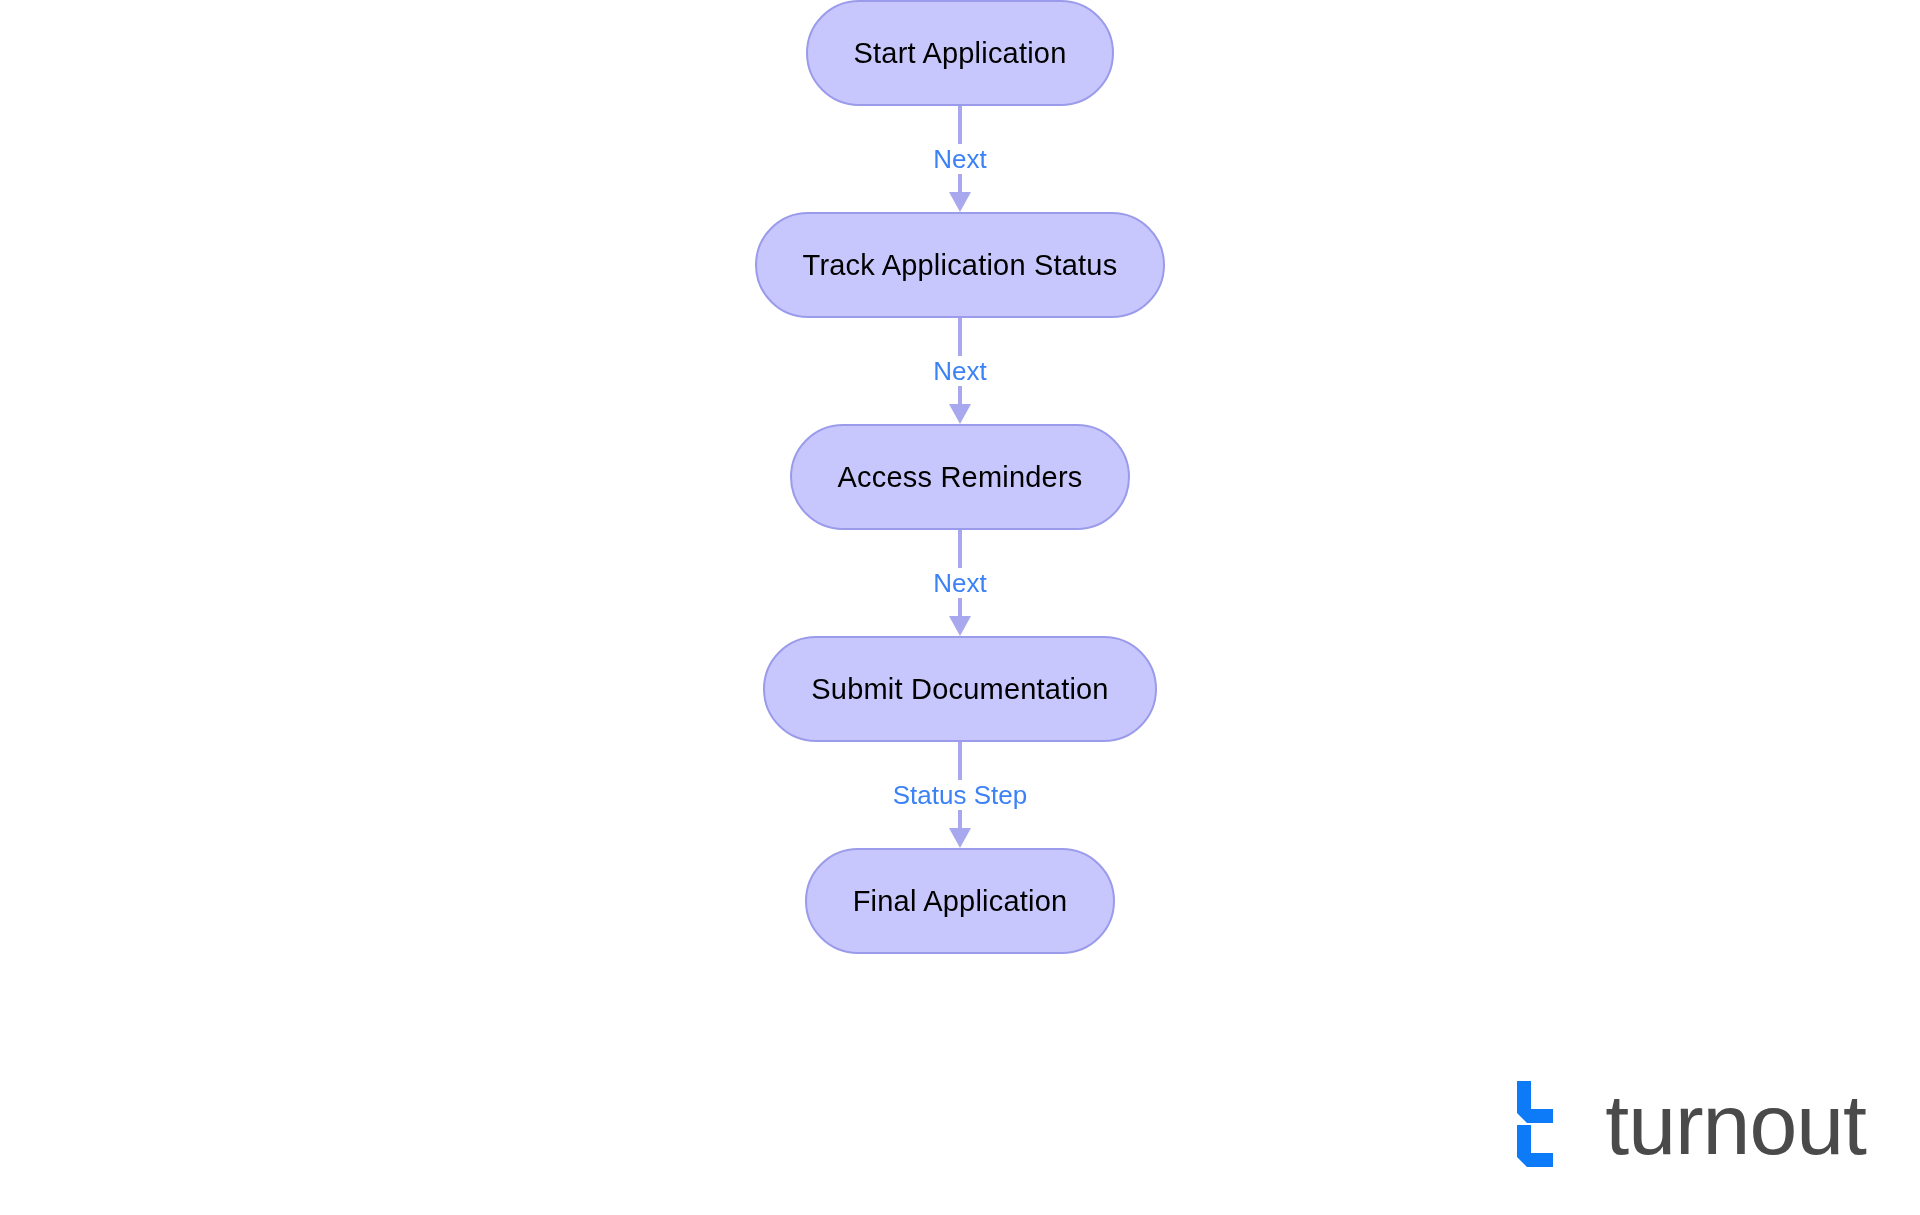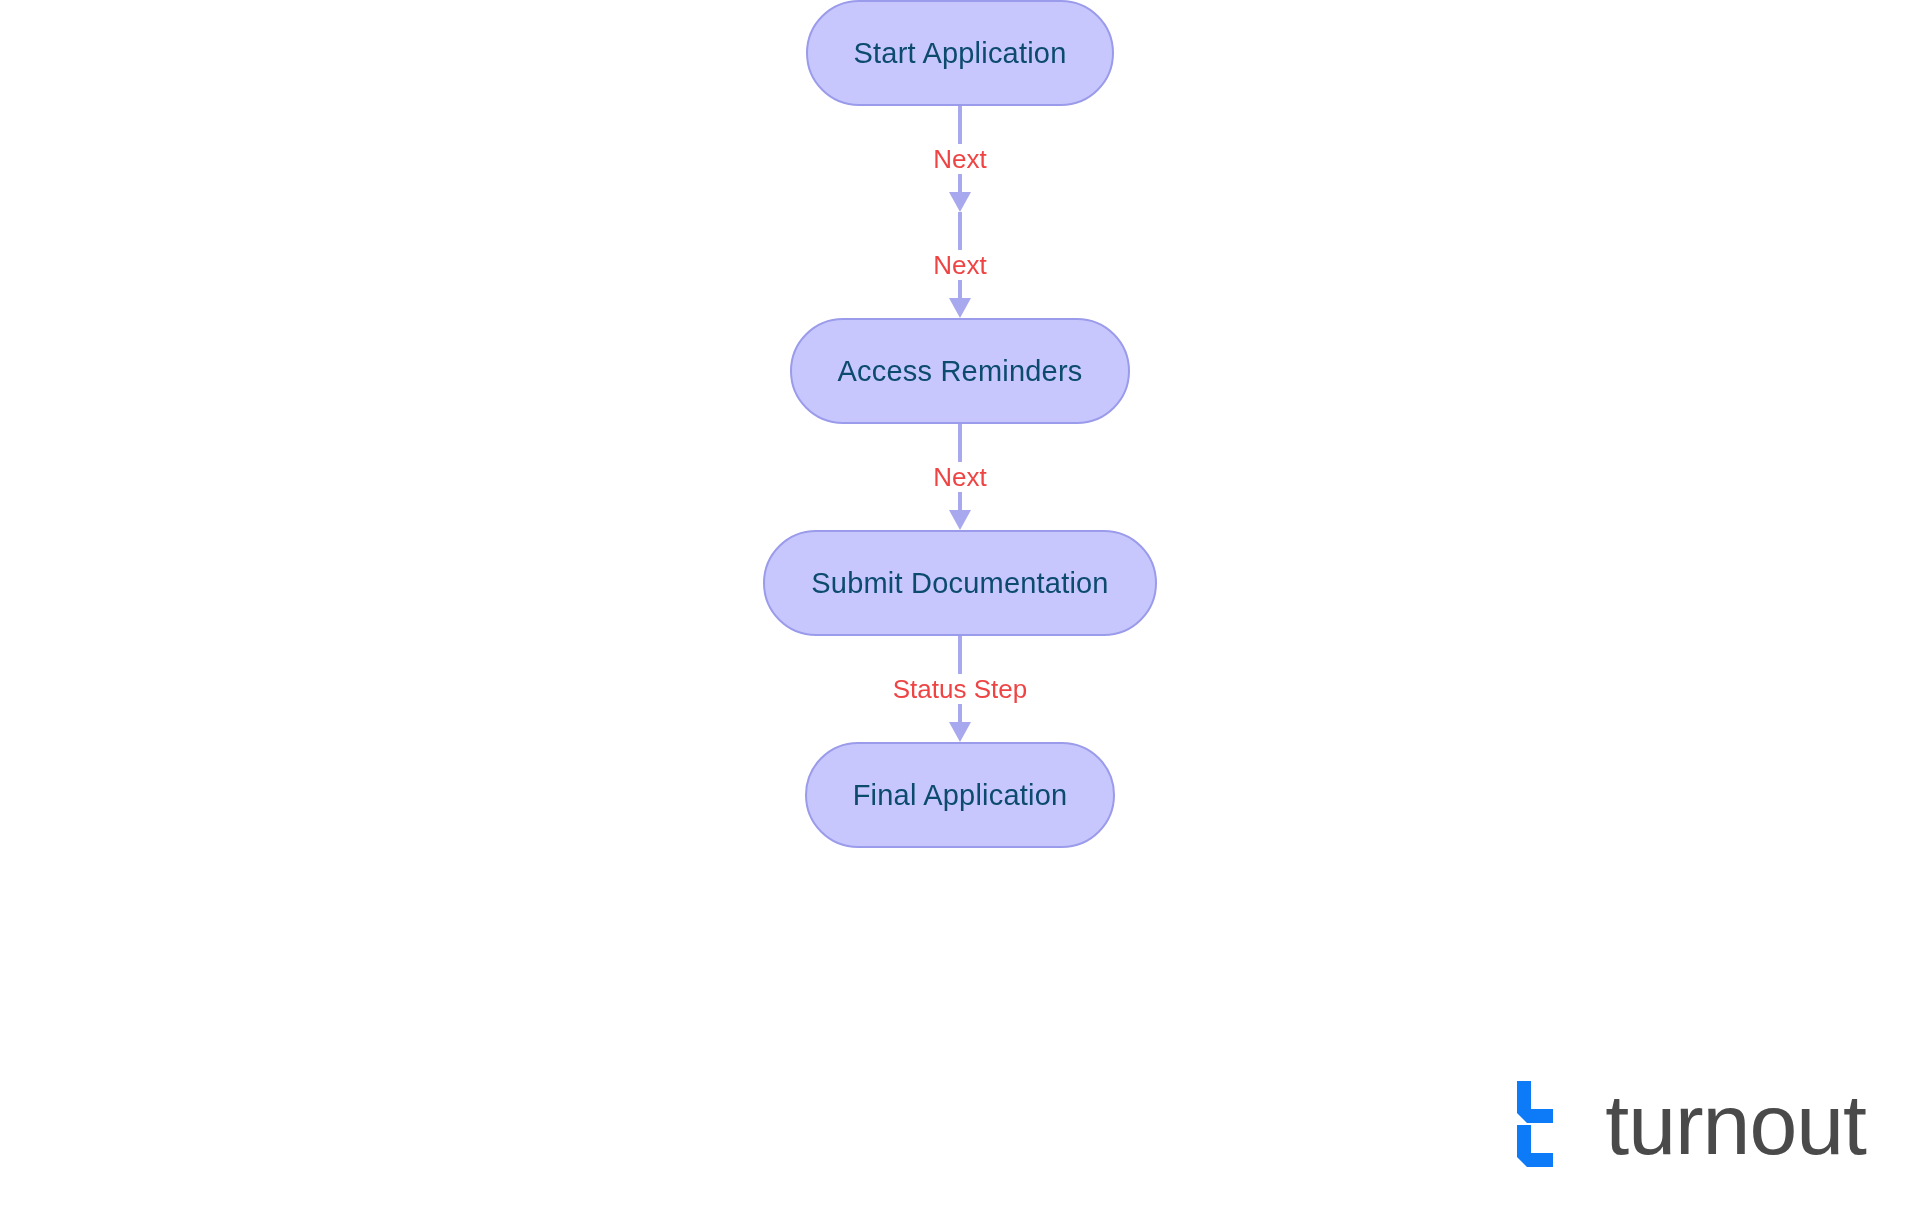--- a/index.html
+++ b/index.html
@@ -34,21 +34,21 @@
     flex-direction: column;
     align-items: center;
   }
 
   
   .node {
     box-sizing: border-box;
     background: #c7c7fd;
     border: 2px solid #9b9beb;
     border-radius: 999px;
-    color: #0c4a6e;
+    color: #000000;
     display: flex;
     align-items: center;
     justify-content: center;
     white-space: nowrap;
     font-size: 29px;
     letter-spacing: 0.2px;
     line-height: 1;
     padding: 0 46px;
     height: 106px;
   }
@@ -80,21 +80,21 @@
     height: 0;
     border-left: 11px solid transparent;
     border-right: 11px solid transparent;
     border-top: 20px solid #a8a8ee;
   }
   .connector .edge-label {
     position: relative;
     z-index: 2;
     background: #ffffff;
     padding: 2px 10px;
-    color: #ef4444;
+    color: #3b82f6;
     font-size: 26px;
     line-height: 1;
     white-space: nowrap;
   }
 
   
   .brand {
     position: absolute;
     right: 54px;
     bottom: 48px;
@@ -126,20 +126,23 @@
     <div class="node">
       <span>Start Application</span>
     </div>
 
     <div class="connector">
       <span class="line"></span>
       <span class="arrowhead"></span>
       <span class="edge-label">Next</span>
     </div>
 
+    <div class="node">
+      <span>Track Application Status</span>
+    </div>
 
     <div class="connector">
       <span class="line"></span>
       <span class="arrowhead"></span>
       <span class="edge-label">Next</span>
     </div>
 
     <div class="node">
       <span>Access Reminders</span>
     </div>

